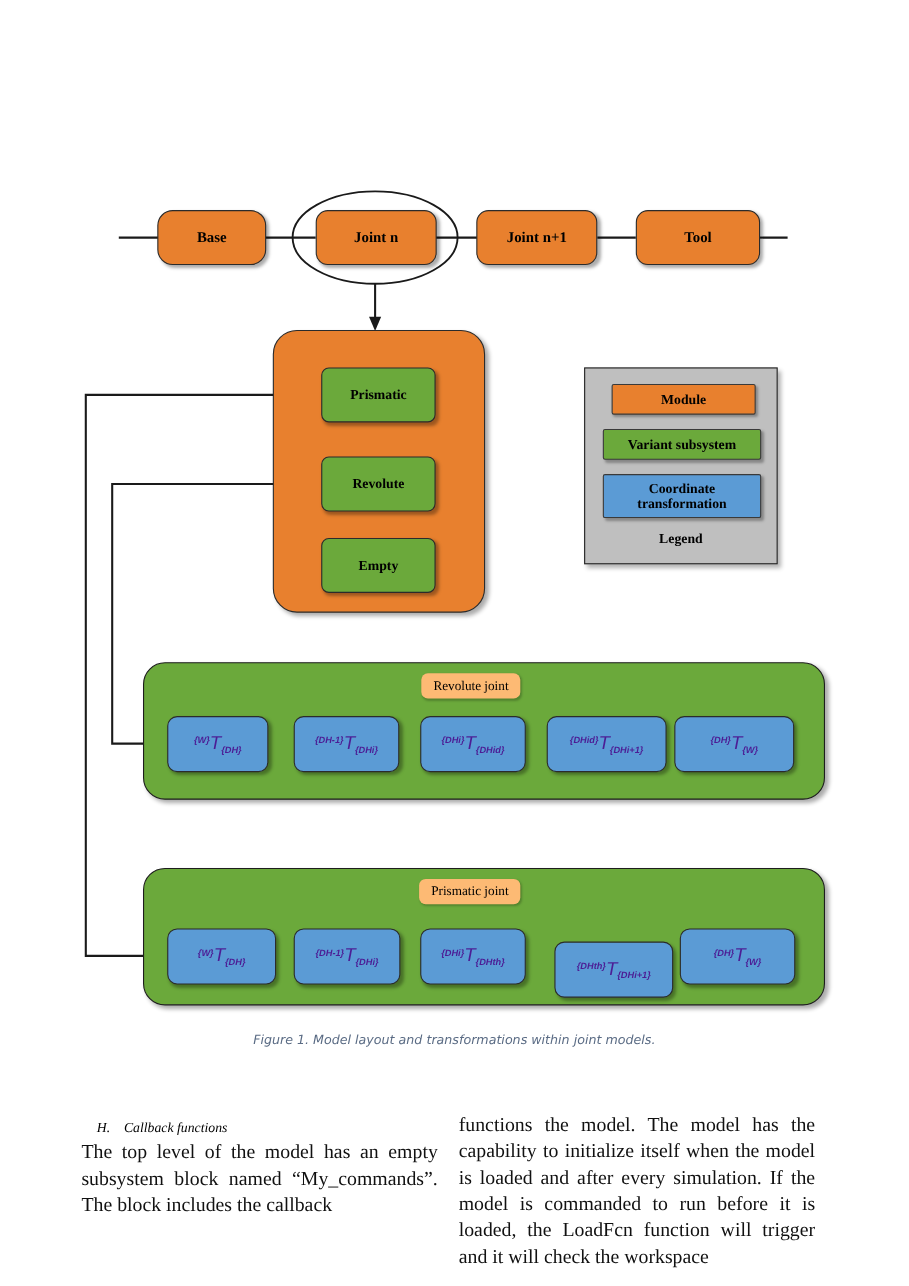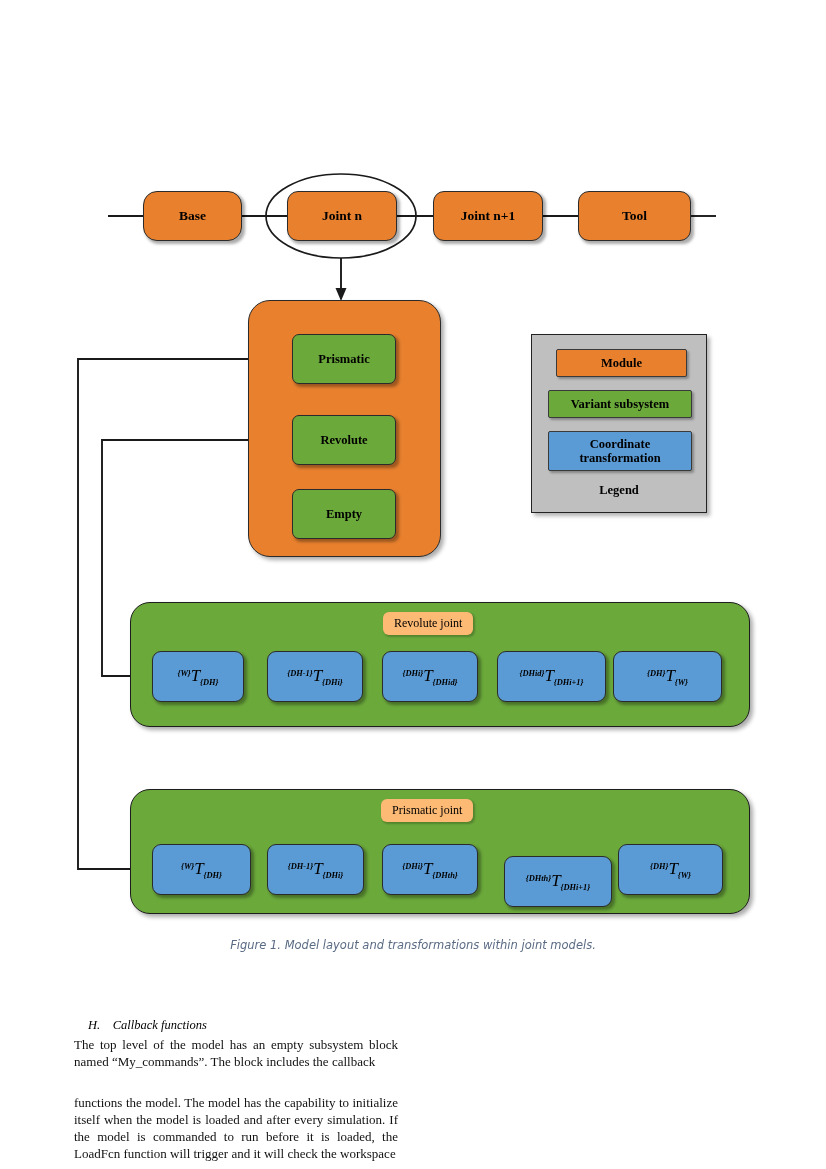--- a/index.html
+++ b/index.html
@@ -73,24 +73,24 @@
     font-size: 12px;
     font-weight: normal;
     color: #000;
     padding: 4px 11px;
     white-space: nowrap;
     box-shadow: 1.5px 1.5px 2px rgba(0,0,0,0.22);
   }
 
   
   .xform {
-    font-family: Liberation Serif, serif;
+    font-family: Liberation Sans, sans-serif;
     font-style: italic;
     font-weight: normal;
-    color: #000000;
+    color: #4c1d95;
     white-space: nowrap;
     font-size: 14.5px;
     letter-spacing: -0.1px;
     text-align: right;
   }
   .xform sup, .xform sub {
     font-size: 8.4px;
     font-style: italic;
     font-weight: bold;
     letter-spacing: 0;
@@ -143,35 +143,34 @@
     color: #5A6B84;
   }
 
   
   #body-text {
     position: absolute;
     left: 74px;
     top: 1018px;
     width: 678px;
     display: flex;
-    gap: 30px;
-    flex-direction: column;
+    gap: 19px;
   }
   .col { width: 324px; }
   .sec-head {
     font-family: "Liberation Serif", serif;
     font-style: italic;
     font-size: 12.5px;
     margin: 0 0 3px 0;
     padding-left: 14px;
   }
   .sec-head .lt { font-style: italic; }
   .para {
     font-family: "Liberation Serif", serif;
-    font-size: 13px;
+    font-size: 18px;
     line-height: 1.33;
     text-align: justify;
     margin: 0;
     color: #111;
   }
   .col-right .para { margin-top: -7px; }
 </style>
 </head>
 <body>
 

